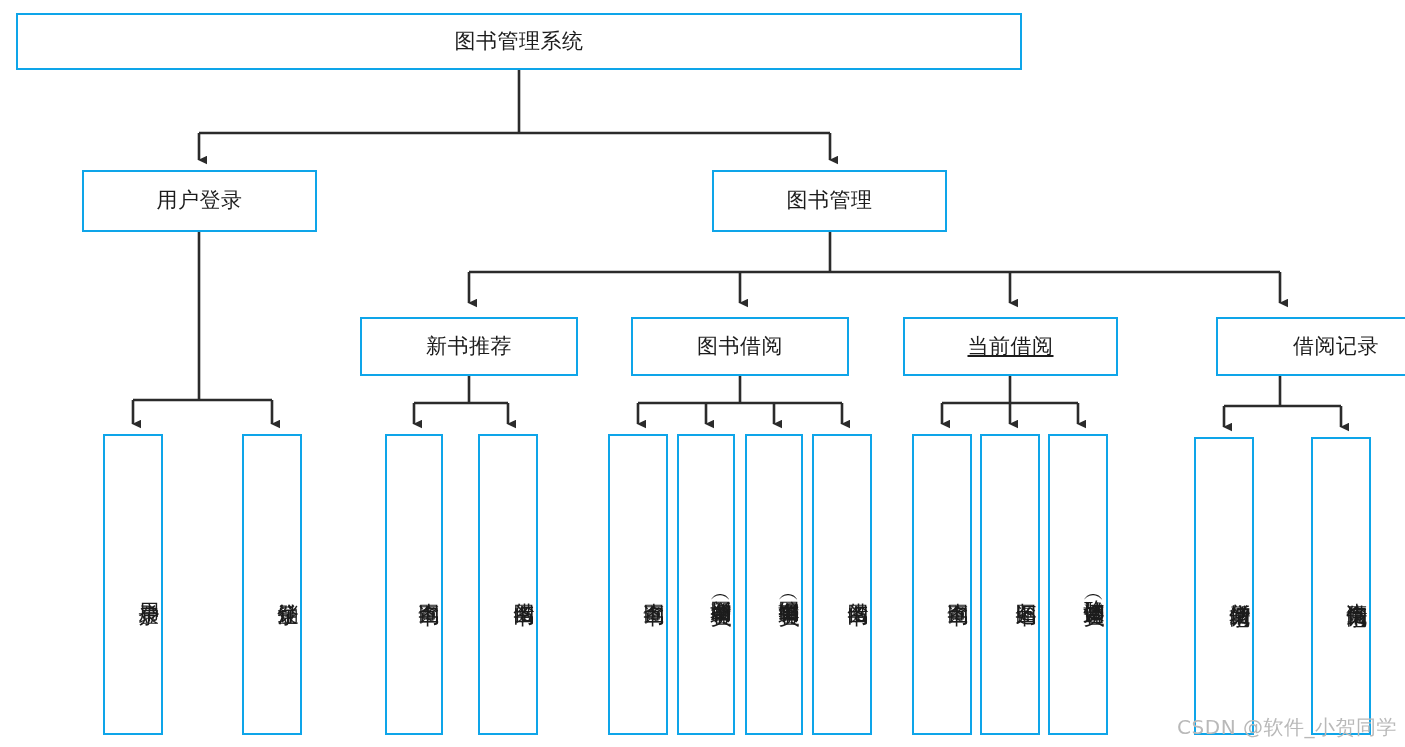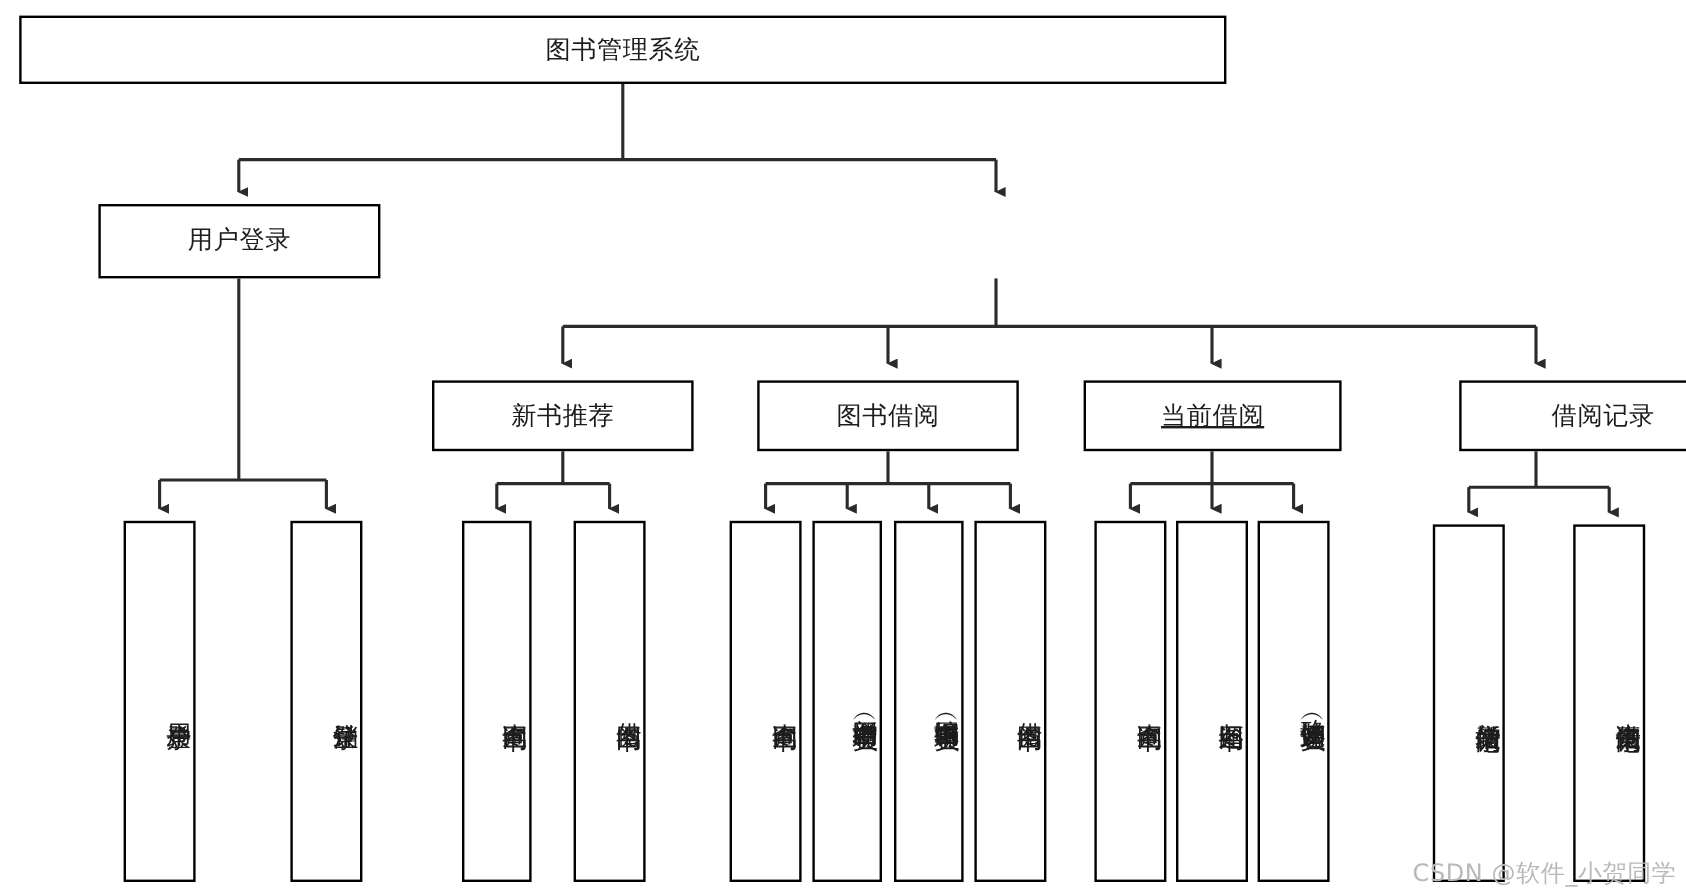--- a/index.html
+++ b/index.html
@@ -22,21 +22,21 @@
     position: absolute;
     left: 0;
     top: 0;
     width: 1405px;
     height: 747px;
   }
   .node {
     position: absolute;
     box-sizing: border-box;
     background: #ffffff;
-    border: 2px solid #000000;
+    border: 2px solid #0ea5e9;
     display: flex;
     align-items: center;
     justify-content: center;
     color: #1c1c1c;
   }
   .node-h {
     font-size: 21px;
     line-height: 1.2;
     letter-spacing: 0.5px;
     white-space: nowrap;
@@ -133,20 +133,23 @@
     </g>
   </svg>
 
   <div class="node node-h" style="left:16px; top:13px; width:1006px; height:57px;">
     <span>图书管理系统</span>
   </div>
 
   <div class="node node-h" style="left:82px; top:170px; width:235px; height:62px;">
     <span>用户登录</span>
   </div>
+  <div class="node node-h" style="left:712px; top:170px; width:235px; height:62px;">
+    <span>图书管理</span>
+  </div>
 
   <div class="node node-h" style="left:631px; top:317px; width:218px; height:59px;">
     <span>图书借阅</span>
   </div>
   <div class="node node-h" style="left:360px; top:317px; width:218px; height:59px;">
     <span>新书推荐</span>
   </div>
   <div class="node node-h" style="left:903px; top:317px; width:215px; height:59px;text-decoration:underline;">
     <span>当前借阅</span>
   </div>

